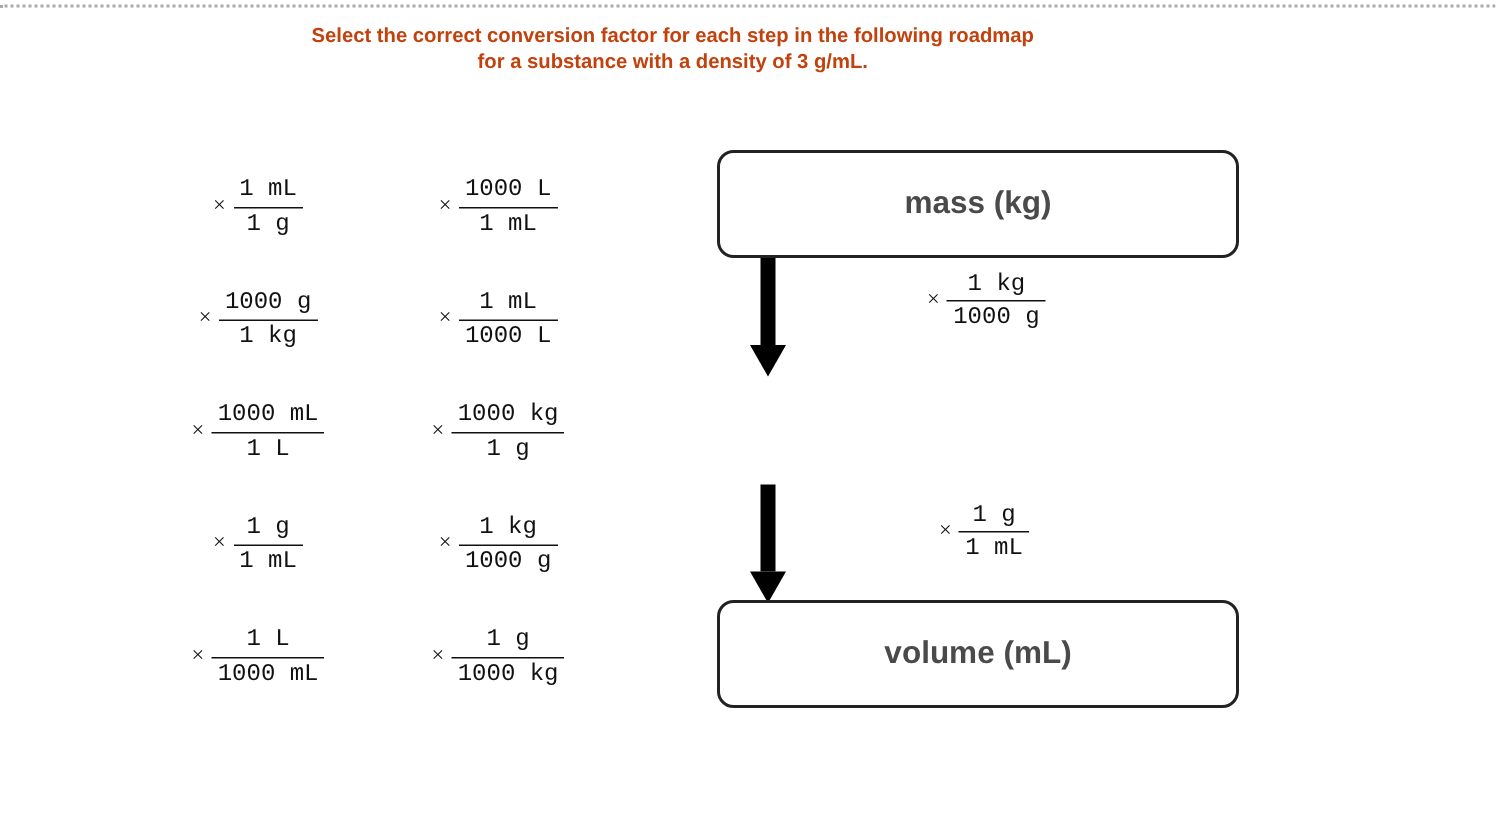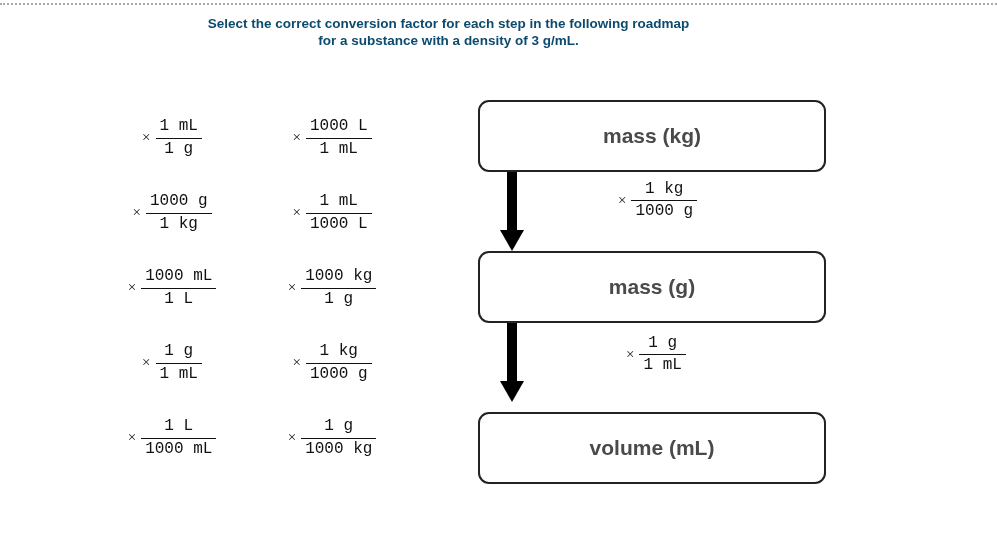--- a/index.html
+++ b/index.html
@@ -6,21 +6,21 @@
   body{
     width:997px;height:542px;position:relative;background:#ffffff;overflow:hidden;
     font-family:"Liberation Sans","DejaVu Sans",sans-serif;
   }
   .top-rule{
     position:absolute;left:0;top:3px;width:997px;height:0;
     border-top:2px dotted #a9a9a9;
   }
   .title{
     position:absolute;left:0;top:15px;width:897px;
-    text-align:center;font-weight:bold;font-size:13.5px;line-height:17px;color:#0c4a6e;
+    text-align:center;font-weight:bold;font-size:13.5px;line-height:17px;color:#c2410c;
   }
   .options{
     position:absolute;left:92px;top:100px;
     display:grid;grid-template-columns:160px 160px;grid-auto-rows:75px;
     place-items:center;
   }
   .factor{
     display:inline-flex;align-items:center;gap:5px;
     font-family:"Liberation Serif","DejaVu Serif",serif;
     font-size:16px;color:#111111;white-space:nowrap;
@@ -32,21 +32,21 @@
   .option{cursor:pointer;}
   .flow{position:absolute;left:478px;top:100px;width:348px;height:375px;}
   .node{
     position:absolute;left:0;width:348px;height:72px;box-sizing:border-box;
     background:#ffffff;border:2px solid #222222;border-radius:11px;
     display:flex;align-items:center;justify-content:center;
   }
   .node span{font-weight:bold;font-size:21px;color:#4a4a4a;}
   .node1{top:0;}
   .node2{top:151px;}
-  .node3{top:312px;}
+  .node3{top:300px;}
   .arrow-bar{position:absolute;left:29px;width:10px;background:#000000;}
   .bar1{top:72px;height:58px;}
   .bar2{top:223px;height:58px;}
   .arrow-head{
     position:absolute;left:22px;width:0;height:0;
     border-left:12px solid transparent;border-right:12px solid transparent;
     border-top:21px solid #000000;
   }
   .head1{top:130px;}
   .head2{top:281px;}
@@ -158,23 +158,20 @@
   <div class="arrow-head head1"></div>
 
   <div class="step step1 factor">
     <span class="times">×</span>
     <span class="frac">
       <span class="num">1 kg</span>
       <span class="den">1000 g</span>
     </span>
   </div>
 
-  <div class="node node2">
-    <span>mass (g)</span>
-  </div>
 
   <div class="arrow-bar bar2"></div>
   <div class="arrow-head head2"></div>
 
   <div class="step step2 factor">
     <span class="times">×</span>
     <span class="frac">
       <span class="num">1 g</span>
       <span class="den">1 mL</span>
     </span>

